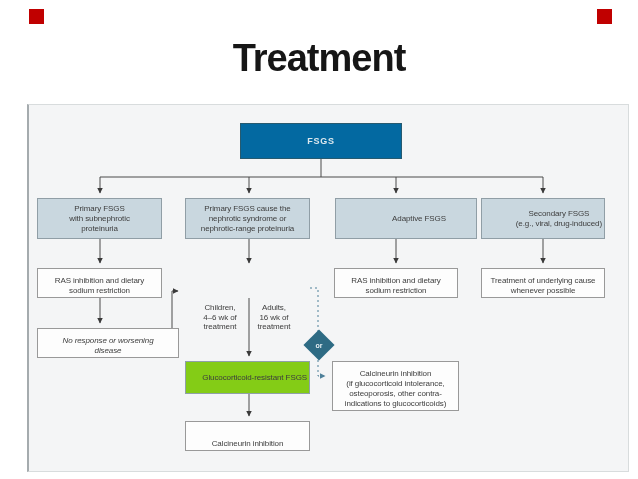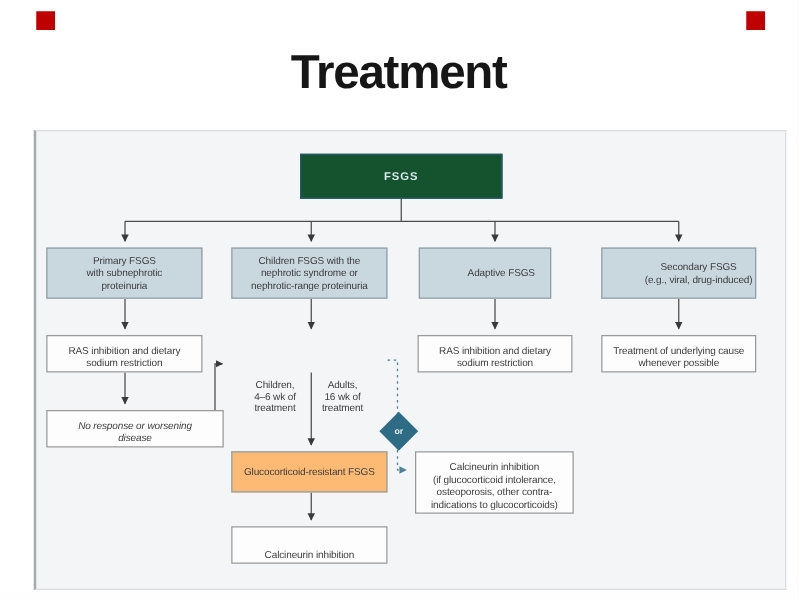--- a/index.html
+++ b/index.html
@@ -20,25 +20,25 @@
     box-sizing:border-box;
   }
   .layer{position:absolute;left:0;top:0;width:602px;height:368px;}
   svg.connectors{position:absolute;left:0;top:0;pointer-events:none;}
   .node{
     position:absolute;box-sizing:border-box;display:flex;align-items:center;justify-content:center;
     text-align:center;white-space:pre-line;font-size:8px;line-height:10px;
     letter-spacing:-0.1px;color:#3d3d3d;padding:1px 2px;
   }
   .node-root{
-    background:#14532d;border:1px solid #265a70;color:#dce8ee;
+    background:#0369a1;border:1px solid #265a70;color:#dce8ee;
     font-weight:bold;font-size:9px;letter-spacing:0.8px;
   }
   .node-blue{background:#c9d7df;border:1px solid #909ea6;}
-  .node-blue-light{background:#fdba74;border:1px solid #8fa0a8;}
+  .node-blue-light{background:#84cc16;border:1px solid #8fa0a8;justify-content:flex-end;}
   .node-white{background:#fdfdfd;border:1px solid #999999;align-items:flex-end;}
   .float-label{
     position:absolute;text-align:center;white-space:pre-line;
     font-size:8px;line-height:9.5px;letter-spacing:-0.1px;color:#3d3d3d;
   }
   .or-diamond{
     position:absolute;left:279px;top:229px;width:22px;height:22px;
     background:#2e6b84;transform:rotate(45deg);
     display:flex;align-items:center;justify-content:center;
   }
@@ -90,25 +90,25 @@
     <div class="node node-root" style="left:211px;top:18px;width:162px;height:36px;">
       <span>FSGS</span>
     </div>
 
     <div class="node node-blue" style="left:8px;top:93px;width:125px;height:41px;">
       <span>Primary FSGS
 with subnephrotic
 proteinuria</span>
     </div>
     <div class="node node-blue" style="left:156px;top:93px;width:125px;height:41px;">
-      <span>Children FSGS with the
+      <span>Primary FSGS cause the
 nephrotic syndrome or
 nephrotic-range proteinuria</span>
     </div>
-    <div class="node node-blue" style="left:306px;top:93px;width:106px;height:41px;padding-left:28px;">
+    <div class="node node-blue" style="left:306px;top:93px;width:142px;height:41px;padding-left:28px;">
       <span>Adaptive FSGS</span>
     </div>
     <div class="node node-blue" style="left:452px;top:93px;width:124px;height:41px;justify-content:flex-end;">
       <span>Secondary FSGS
 (e.g., viral, drug-induced)</span>
     </div>
 
     <div class="node node-white" style="left:8px;top:163px;width:125px;height:30px;">
       <span>RAS inhibition and dietary
 sodium restriction</span>

